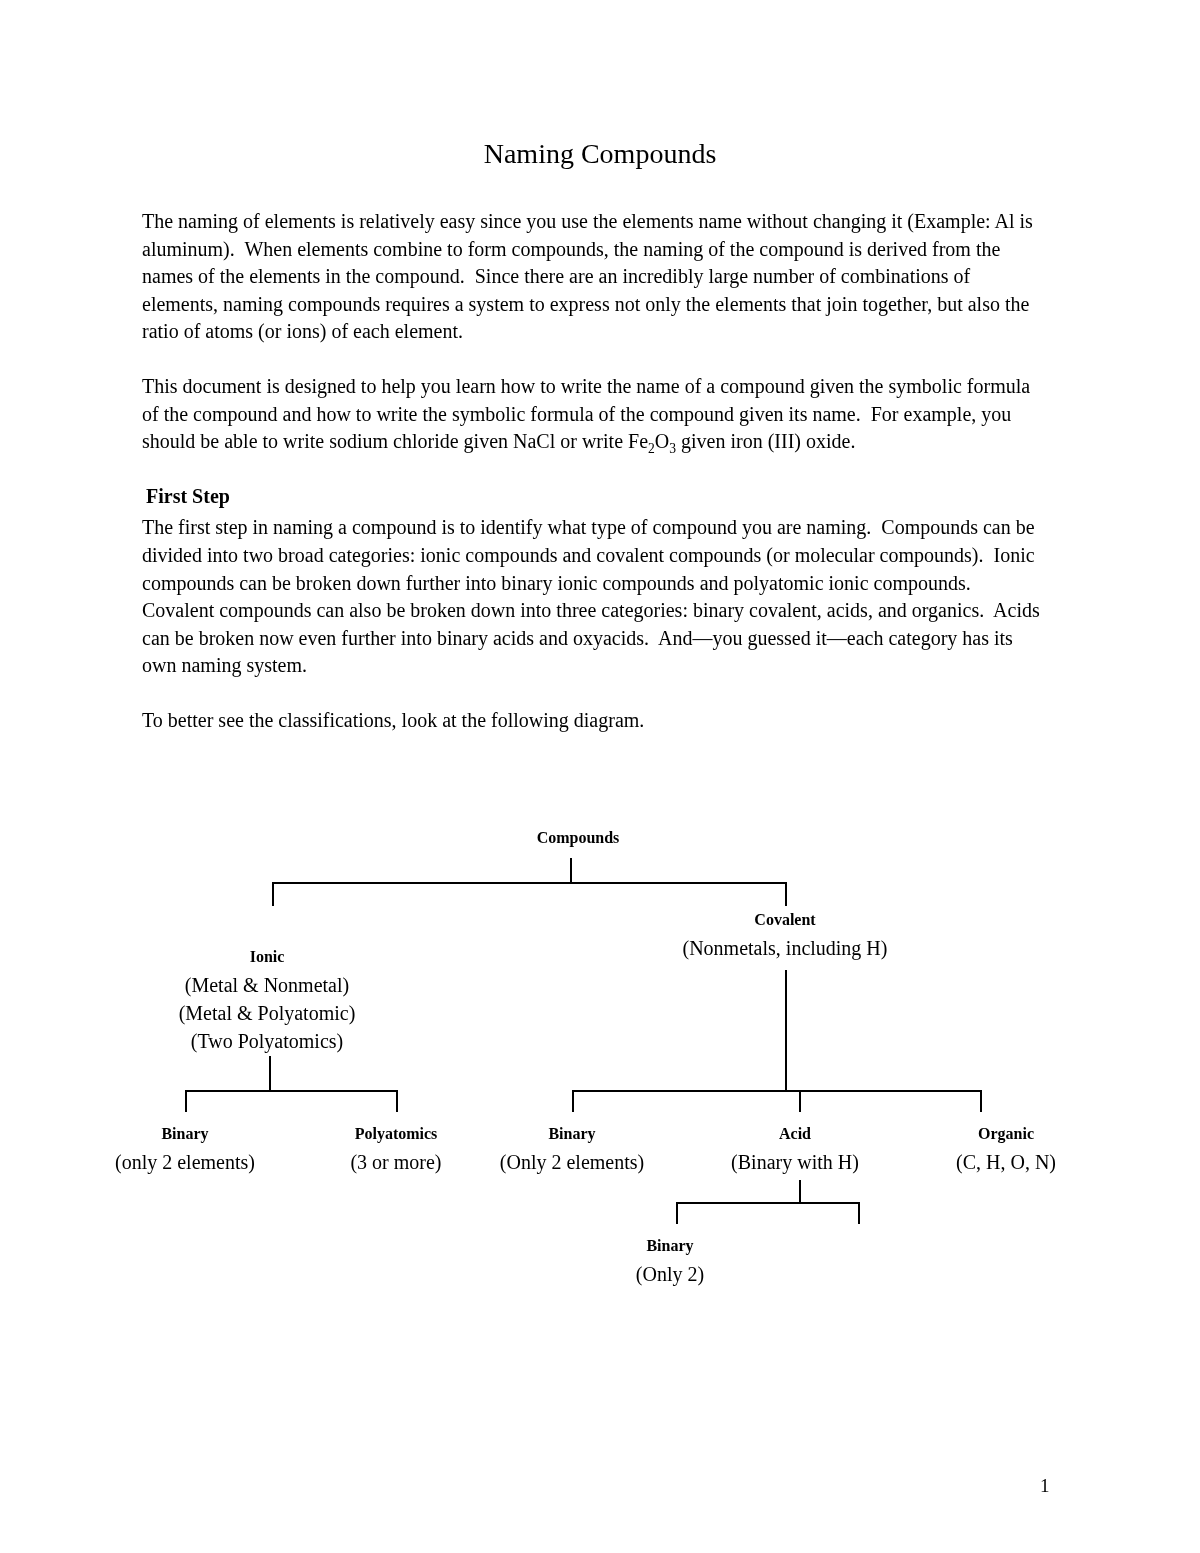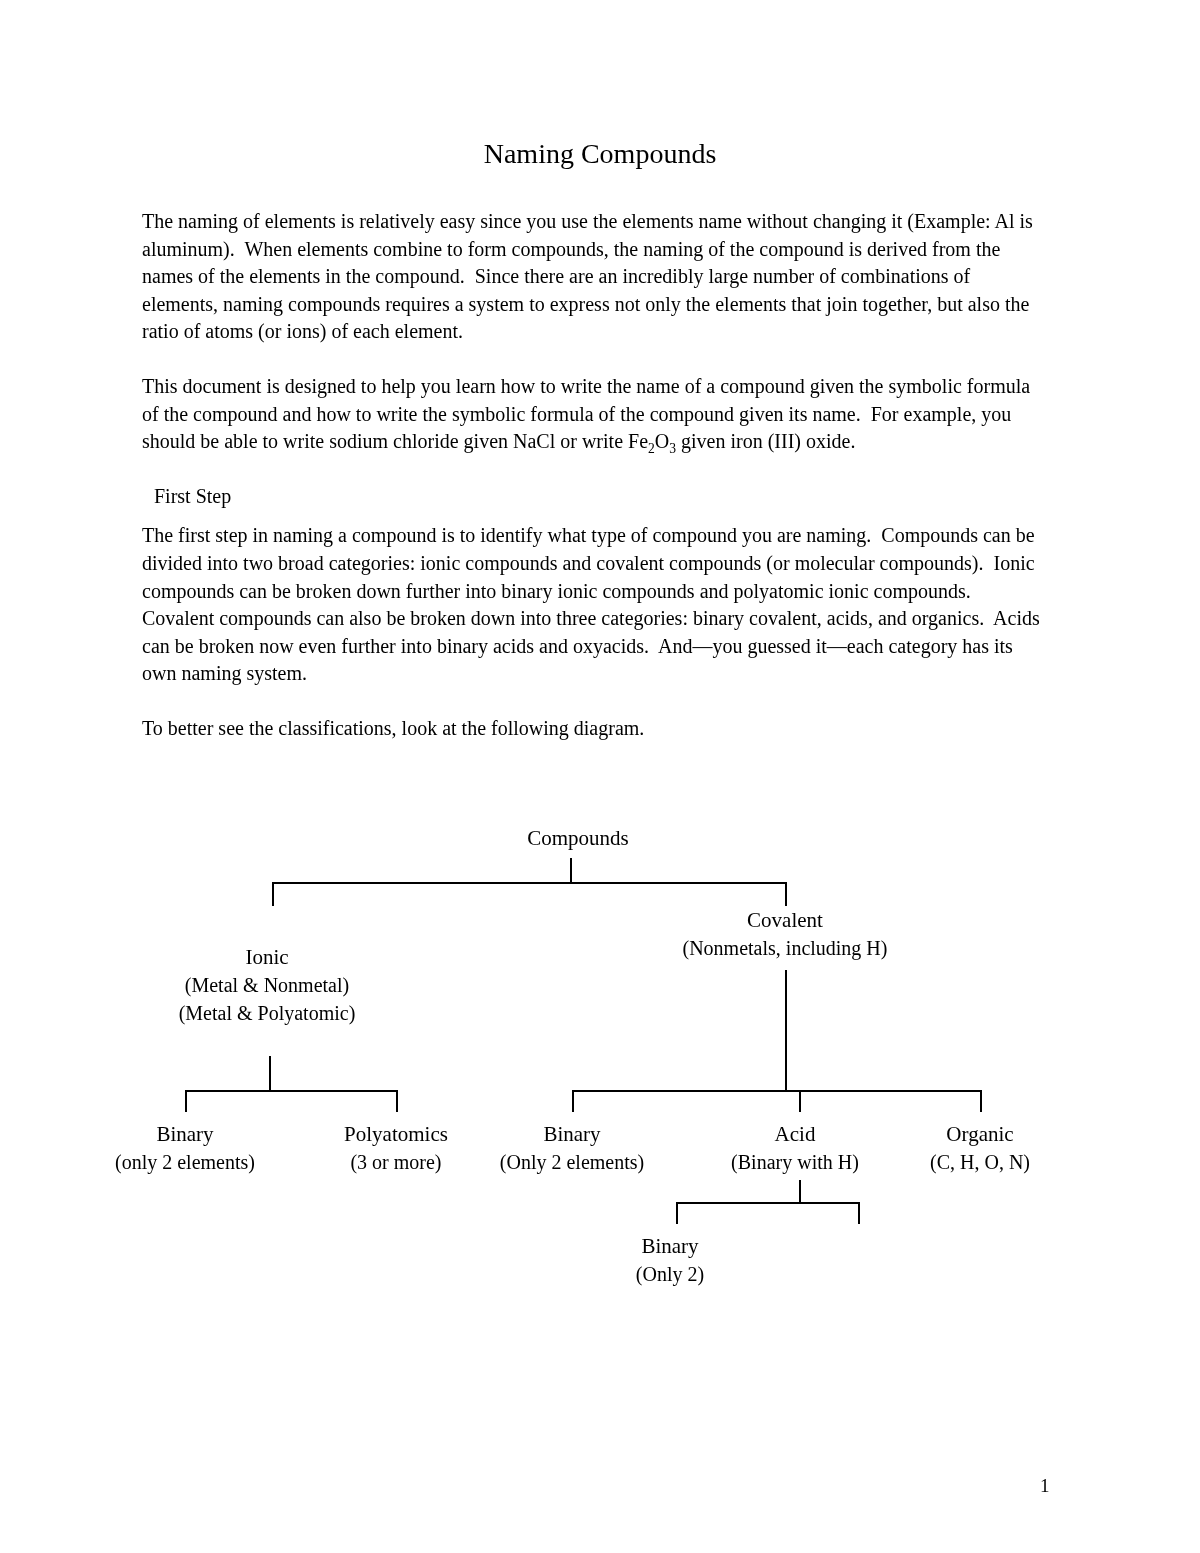--- a/index.html
+++ b/index.html
@@ -24,38 +24,38 @@
   }
   .para {
     font-size: 20px;
     line-height: 27.6px;
     margin: 0 12px 27px 0;
     white-space: pre-wrap;
   }
   .section-heading {
     font-size: 20px;
     line-height: 27.6px;
-    font-weight: normal;
-    margin: 12px;
+    font-weight: bold;
+    margin: 4px;
   }
   sub { font-size: 0.68em; line-height: 0; }
 
   .diagram {
     position: absolute;
     left: 0; top: 0;
     width: 1200px; height: 1553px;
     pointer-events: none;
   }
   .node {
     position: absolute;
     text-align: center;
   }
   .node-title {
-    font-weight: normal;
-    font-size: 21px;
+    font-weight: bold;
+    font-size: 16px;
     line-height: 28px;
   }
   .node-sub {
     font-size: 20px;
     line-height: 28px;
   }
   .line {
     position: absolute;
     background: #000000;
   }
@@ -86,20 +86,21 @@
 <div class="diagram">
 
   <div class="node" style="left:468px; top:824px; width:220px;">
     <div class="node-title">Compounds</div>
   </div>
 
   <div class="node" style="left:127px; top:943px; width:280px;">
     <div class="node-title">Ionic</div>
     <div class="node-sub">(Metal &amp; Nonmetal)</div>
     <div class="node-sub">(Metal &amp; Polyatomic)</div>
+    <div class="node-sub">(Two Polyatomics)</div>
   </div>
 
   <div class="node" style="left:645px; top:906px; width:280px;">
     <div class="node-title">Covalent</div>
     <div class="node-sub">(Nonmetals, including H)</div>
   </div>
 
   <div class="node" style="left:85px; top:1120px; width:200px;">
     <div class="node-title">Binary</div>
     <div class="node-sub">(only 2 elements)</div>
@@ -113,21 +114,21 @@
   <div class="node" style="left:472px; top:1120px; width:200px;">
     <div class="node-title">Binary</div>
     <div class="node-sub">(Only 2 elements)</div>
   </div>
 
   <div class="node" style="left:695px; top:1120px; width:200px;">
     <div class="node-title">Acid</div>
     <div class="node-sub">(Binary with H)</div>
   </div>
 
-  <div class="node" style="left:880px; top:1120px; width:200px;">
+  <div class="node" style="left:906px; top:1120px; width:200px;">
     <div class="node-title">Organic</div>
     <div class="node-sub">(C, H, O, N)</div>
   </div>
 
   <div class="node" style="left:570px; top:1232px; width:200px;">
     <div class="node-title">Binary</div>
     <div class="node-sub">(Only 2)</div>
   </div>
 
 

